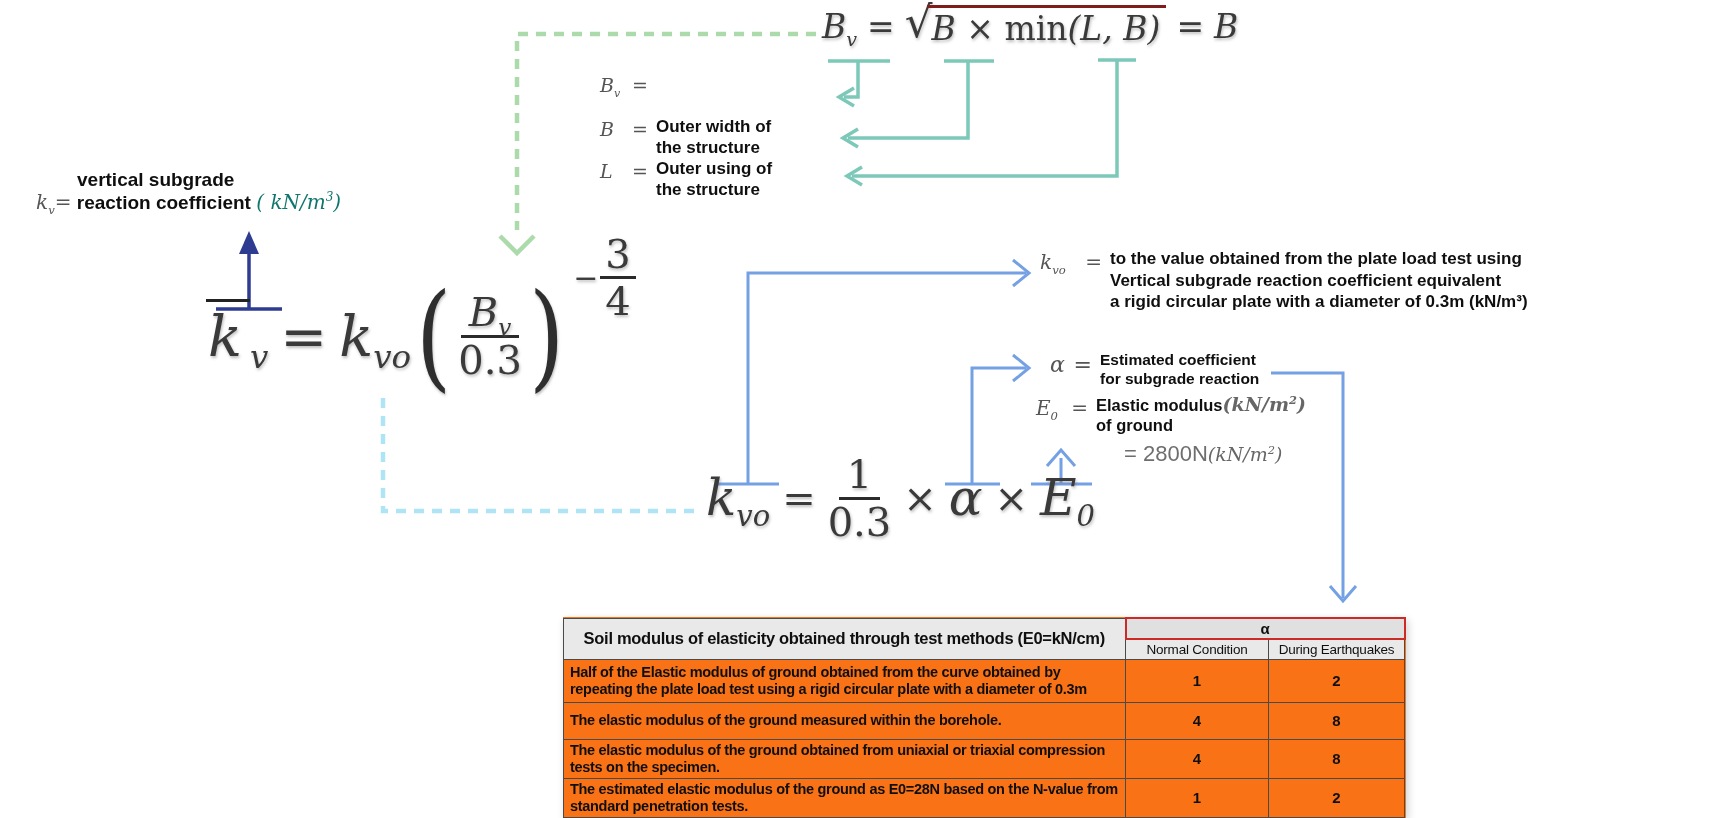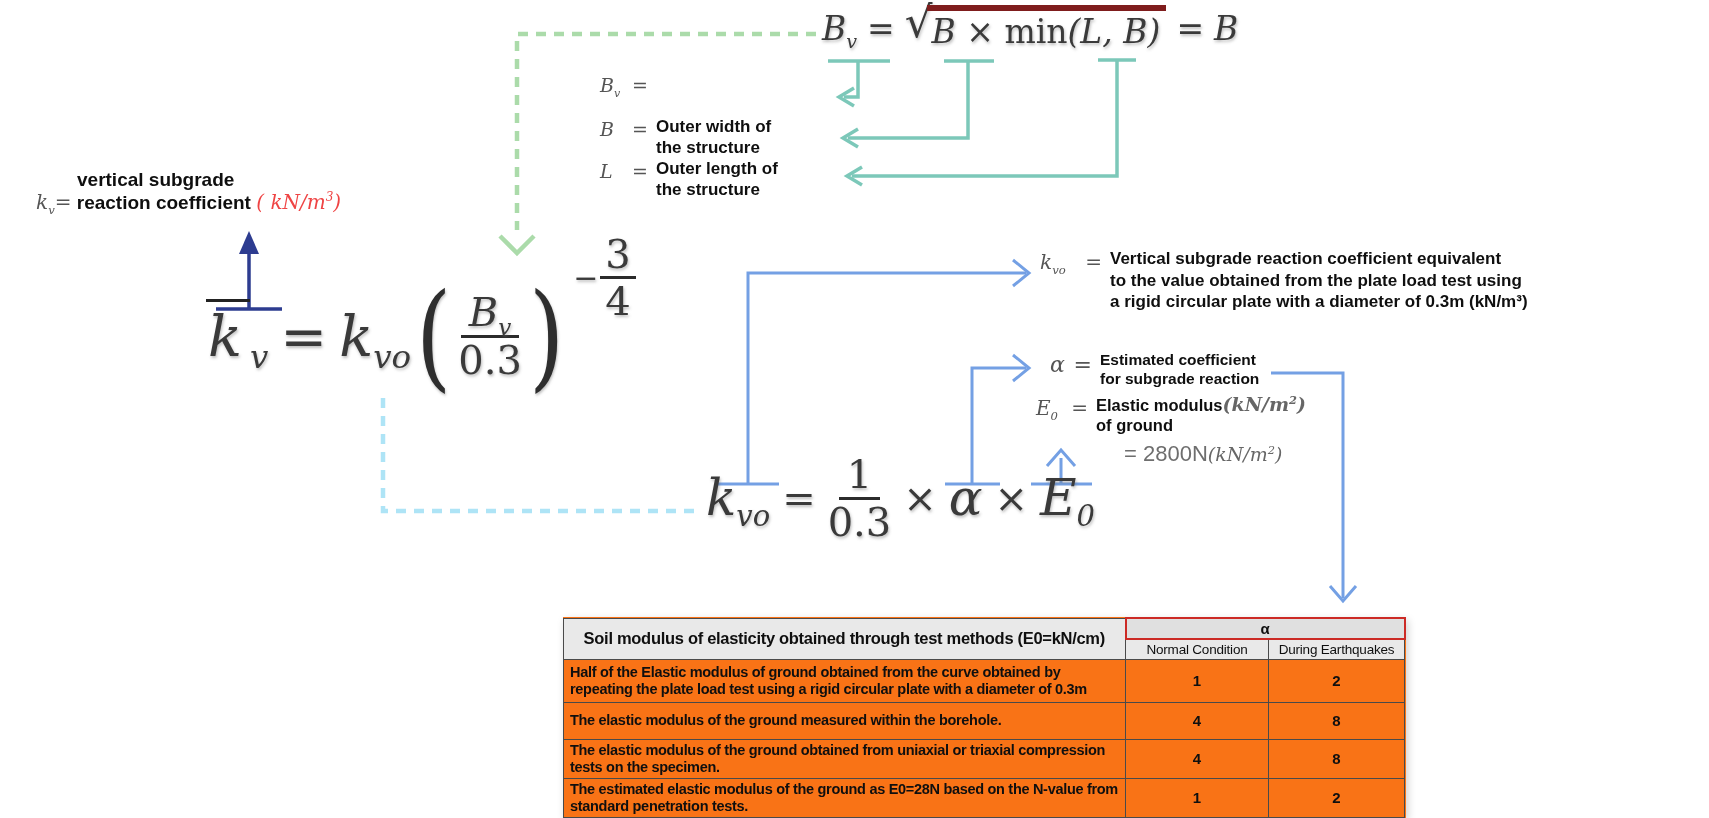--- a/index.html
+++ b/index.html
@@ -12,21 +12,21 @@
   .shadow{text-shadow:1px 2px 3px rgba(110,110,110,0.45);}
   sub{font-size:0.58em;line-height:0;}
   sup{font-size:0.6em;line-height:0;}
 
   
   .formula{display:flex;align-items:center;white-space:nowrap;}
   #formula-top{left:822px;top:5px;font-size:33px;}
   #formula-top .eq{margin:0 10px;font-style:normal;}
   .sqrt{display:inline-flex;align-items:flex-start;}
   .rad-sign{font-style:normal;font-size:1.32em;line-height:1;margin-right:-5px;margin-top:-4px;}
-  .radicand{border-top:6px solid #7f1d1d;padding:1px 6px 0 4px;}
+  .radicand{border-top:3px solid #7f1d1d;padding:1px 6px 0 4px;}
 
   #formula-main{left:206px;top:290px;font-size:56px;}
   .overbar{border-top:3.5px solid #222;padding:2px 8px 0 2px;}
   .bigparen{font-style:normal;font-size:116px;line-height:0.8;transform:scaleX(0.78);font-weight:400;color:#2e2e2e;}
   .frac{display:inline-flex;flex-direction:column;align-items:center;line-height:1.02;}
   .frac .num{border-bottom:3.5px solid #2b2b2b;padding:0 8px 2px;}
   .frac .den{padding-top:2px;}
   #formula-main .frac{font-size:40px;margin:0 2px;}
   .exp{display:inline-flex;align-items:center;align-self:flex-start;margin-top:-56px;margin-left:4px;font-size:30px;}
   .exp .frac{font-size:28px;}
@@ -39,21 +39,21 @@
 
   
   .def{display:flex;gap:8px;align-items:flex-start;}
   .def-sym{font-size:19px;min-width:48px;display:inline-flex;justify-content:space-between;padding-top:2px;color:#555;}
   .def-lines{font-size:17px;line-height:21px;}
   #def-bv{left:600px;top:72px;}
   #def-b{left:600px;top:116px;}
   #def-l{left:600px;top:158px;}
 
   #kv-note{left:16px;top:168px;font-size:19px;line-height:23px;margin-left:20px;}
-  #kv-note .unit{font-size:20px;color:#ef4444;}
+  #kv-note .unit{font-size:20px;color:#0f766e;}
 
   #kvo-note{left:1040px;top:248px;}
   #kvo-note .def-sym{font-size:20px;min-width:62px;color:#555;}
   #kvo-note .def-lines{font-size:17px;line-height:21.5px;}
 
   #alpha-note{left:1050px;top:350px;}
   #alpha-note .def-sym{font-size:22px;min-width:42px;color:#555;}
   #alpha-note .def-lines{font-size:15.5px;line-height:19px;}
 
   #e0-note{left:1036px;top:394px;}
@@ -151,21 +151,21 @@
       <div>Outer width of</div>
       <div>the structure</div>
     </div>
   </div>
   <div id="def-l" class="abs def">
     <span class="def-sym math">
         <span><span>L</span><sub></sub></span>
         <span class="rm">=</span>
       </span>
     <div class="def-lines sans-b">
-      <div>Outer length of</div>
+      <div>Outer using of</div>
       <div>the structure</div>
     </div>
   </div>
 
   <div id="kv-note" class="abs">
     <div class="sans-b" style="padding-left:41px">vertical subgrade</div>
     <div>
       <span class="math" style="font-size:20px;color:#555"><span>k</span><sub>v</sub><span class="rm">=</span></span>
       <span class="sans-b">reaction coefficient</span>
       <span class="math unit"><span>( kN/m</span><sup>3</sup><span>)</span></span>
@@ -203,22 +203,22 @@
     <span class="op">×</span>
     <span><span>E</span><sub>0</sub></span>
   </div>
 
   <div id="kvo-note" class="abs def">
     <span class="def-sym math">
         <span><span>k</span><sub>vo</sub></span>
         <span class="rm">=</span>
       </span>
     <div class="def-lines sans-b">
+      <div>to the value obtained from the plate load test using</div>
       <div>Vertical subgrade reaction coefficient equivalent</div>
-      <div>to the value obtained from the plate load test using</div>
       <div>a rigid circular plate with a diameter of 0.3m (kN/m³)</div>
     </div>
   </div>
 
   <div id="alpha-note" class="abs def">
     <span class="def-sym math">
         <span>α</span>
         <span class="rm">=</span>
       </span>
     <div class="def-lines sans-b">

